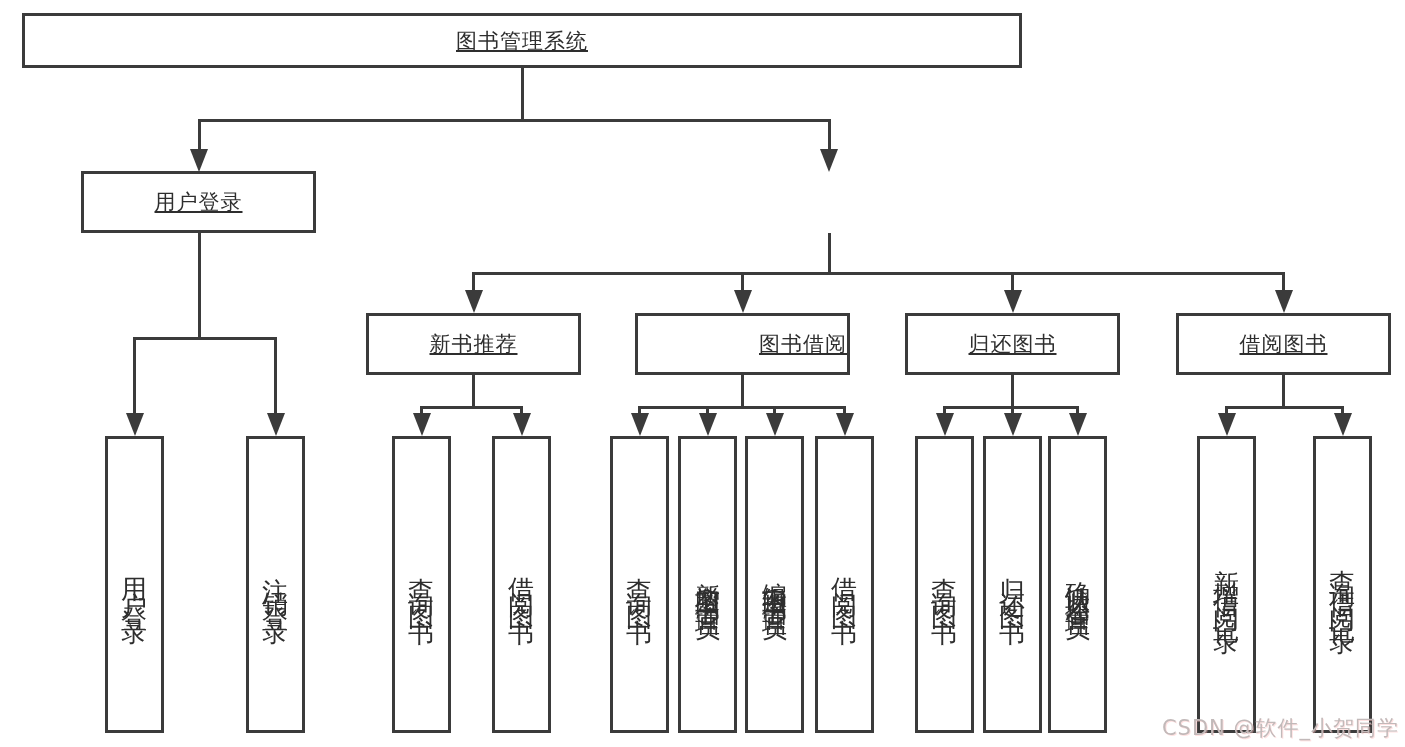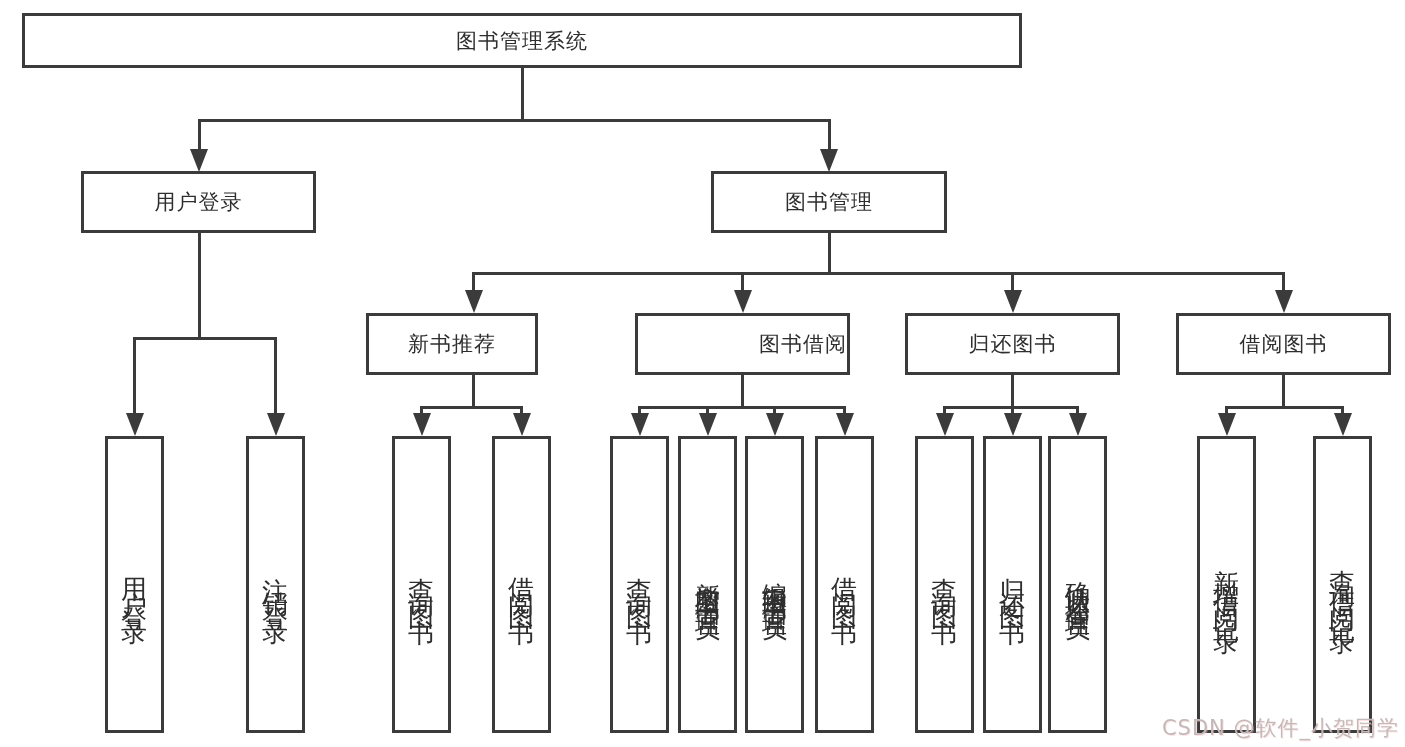--- a/index.html
+++ b/index.html
@@ -4,21 +4,21 @@
 <style>
   html,body{margin:0;padding:0;background:#fff;}
   .canvas{
     position:relative;width:1405px;height:747px;background:#ffffff;overflow:hidden;
     font-family:"DejaVu Sans","Liberation Sans",sans-serif;color:#2e2e2e;
   }
   
   .node{
     position:absolute;box-sizing:border-box;background:#fff;
     border:3px solid #3b3b3b;display:flex;align-items:center;justify-content:center;
-    font-size:21px;letter-spacing:1px;white-space:nowrap;
+    font-size:21px;letter-spacing:1px;white-space:nowrap;text-decoration:underline;
   }
   .leaf{
     position:absolute;box-sizing:border-box;background:#fff;
     border:3px solid #3b3b3b;display:flex;align-items:center;justify-content:center;
     top:436px;width:59px;height:297px;
   }
   .leaf .vtext{
     writing-mode:vertical-rl;text-orientation:mixed;line-height:1;
   }
   .len4{font-size:26px;letter-spacing:14px;}
@@ -50,43 +50,40 @@
   <div class="vline" style="left:520.5px;top:68px;height:52px;"></div>
   <div class="hline" style="left:197.5px;top:119px;width:633px;"></div>
   <div class="vline" style="left:197.5px;top:119px;height:31px;"></div>
   <div class="vline" style="left:827.5px;top:119px;height:31px;"></div>
   <div class="arr" style="left:190px;top:149px;"></div>
   <div class="arr" style="left:820px;top:149px;"></div>
 
   <div class="node" style="left:81px;top:171px;width:235px;height:62px;">
     <span>用户登录</span>
   </div>
-  <div class="node" style="left:711px;top:171px;width:236px;height:62px;">
-    <span>图书管理</span>
-  </div>
 
   <div class="vline" style="left:197.5px;top:233px;height:106px;"></div>
   <div class="hline" style="left:133px;top:337px;width:144px;"></div>
   <div class="vline" style="left:133px;top:337px;height:78px;"></div>
   <div class="vline" style="left:274px;top:337px;height:78px;"></div>
   <div class="arr" style="left:125.5px;top:413px;"></div>
   <div class="arr" style="left:266.5px;top:413px;"></div>
 
   <div class="vline" style="left:827.5px;top:233px;height:41px;"></div>
   <div class="hline" style="left:472px;top:272px;width:813px;"></div>
   <div class="vline" style="left:472px;top:272px;height:20px;"></div>
   <div class="vline" style="left:741px;top:272px;height:20px;"></div>
   <div class="vline" style="left:1011px;top:272px;height:20px;"></div>
   <div class="vline" style="left:1282px;top:272px;height:20px;"></div>
   <div class="arr" style="left:464.5px;top:290px;"></div>
   <div class="arr" style="left:733.5px;top:290px;"></div>
   <div class="arr" style="left:1003.5px;top:290px;"></div>
   <div class="arr" style="left:1274.5px;top:290px;"></div>
 
-  <div class="node" style="left:366px;top:313px;width:172px;height:62px;">
+  <div class="node" style="left:366px;top:313px;width:215px;height:62px;">
     <span>新书推荐</span>
   </div>
   <div class="node" style="left:635px;top:313px;width:215px;height:62px;justify-content:flex-end;">
     <span>图书借阅</span>
   </div>
   <div class="node" style="left:905px;top:313px;width:215px;height:62px;">
     <span>归还图书</span>
   </div>
   <div class="node" style="left:1176px;top:313px;width:215px;height:62px;">
     <span>借阅图书</span>

